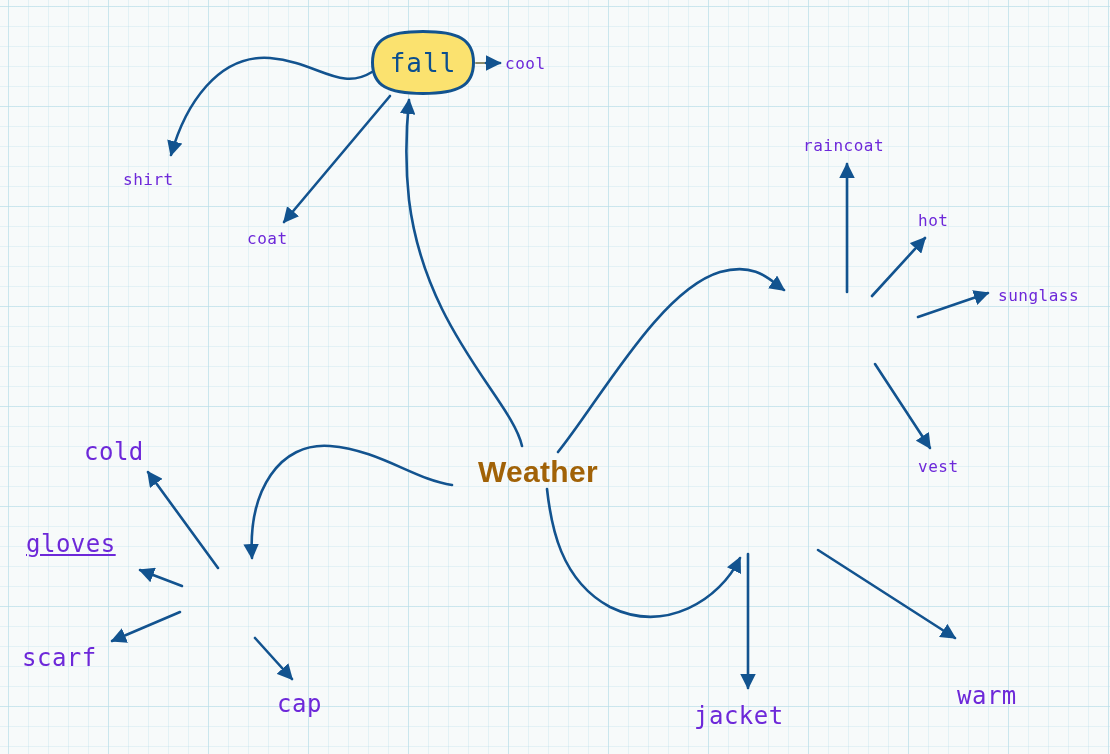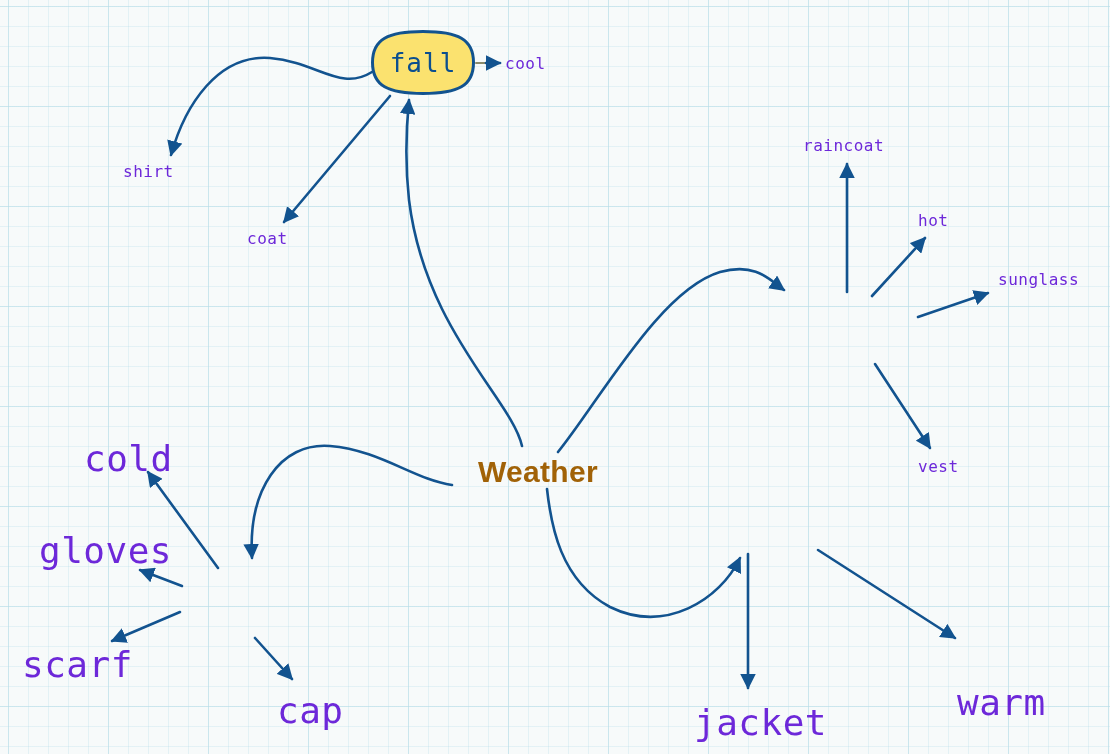--- a/index.html
+++ b/index.html
@@ -51,21 +51,21 @@
     pointer-events: none;
   }
   .leaf {
     position: absolute;
     font-family: "DejaVu Sans Mono", monospace;
     color: #6d28d9;
     white-space: nowrap;
     letter-spacing: 0.5px;
   }
   .leaf.sm { font-size: 16px; }
-  .leaf.lg { font-size: 36px; }
+  .leaf.lg { font-size: 24px; }
   #root-label {
     position: absolute;
     font-family: "Liberation Sans", sans-serif;
     font-weight: bold;
     font-size: 30px;
     color: #a16207;
     white-space: nowrap;
     letter-spacing: 0.3px;
   }
 </style>
@@ -120,29 +120,29 @@
     </svg>
     <div class="node-label">fall</div>
   </div>
 
 
 
 
   <div id="root-label" style="left:478px; top:455px;">Weather</div>
 
   <div class="leaf sm" style="left:505px; top:54px;">cool</div>
-  <div class="leaf sm" style="left:123px; top:162px;">shirt</div>
+  <div class="leaf sm" style="left:123px; top:170px;">shirt</div>
   <div class="leaf sm" style="left:247px; top:229px;">coat</div>
 
   <div class="leaf sm" style="left:803px; top:136px;">raincoat</div>
   <div class="leaf sm" style="left:918px; top:211px;">hot</div>
-  <div class="leaf sm" style="left:998px; top:270px;">sunglass</div>
+  <div class="leaf sm" style="left:998px; top:286px;">sunglass</div>
   <div class="leaf sm" style="left:918px; top:457px;">vest</div>
 
   <div class="leaf lg" style="left:957px; top:682px;">warm</div>
   <div class="leaf lg" style="left:694px; top:702px;">jacket</div>
 
   <div class="leaf lg" style="left:84px; top:438px;">cold</div>
-  <div class="leaf lg" style="left:39px; top:530px;">gloves</div>
+  <div class="leaf lg" style="left:26px; top:530px;text-decoration:underline;">gloves</div>
   <div class="leaf lg" style="left:22px; top:644px;">scarf</div>
   <div class="leaf lg" style="left:277px; top:690px;">cap</div>
 
 </div>
 
 </body></html>

